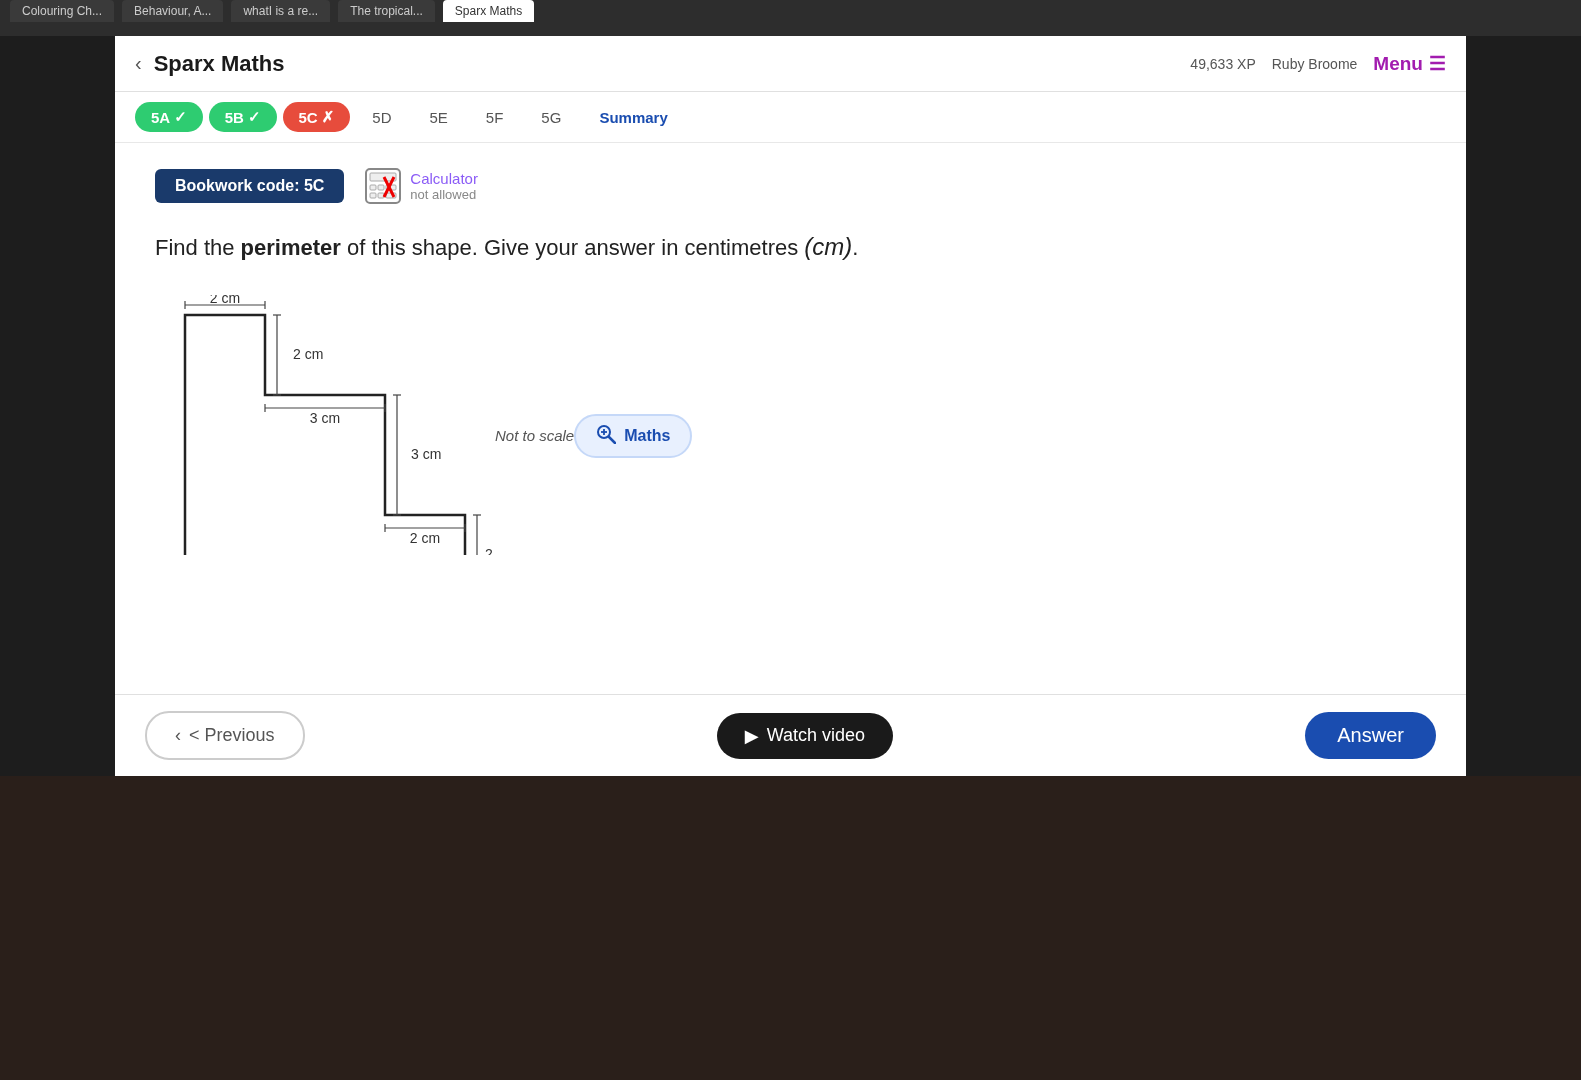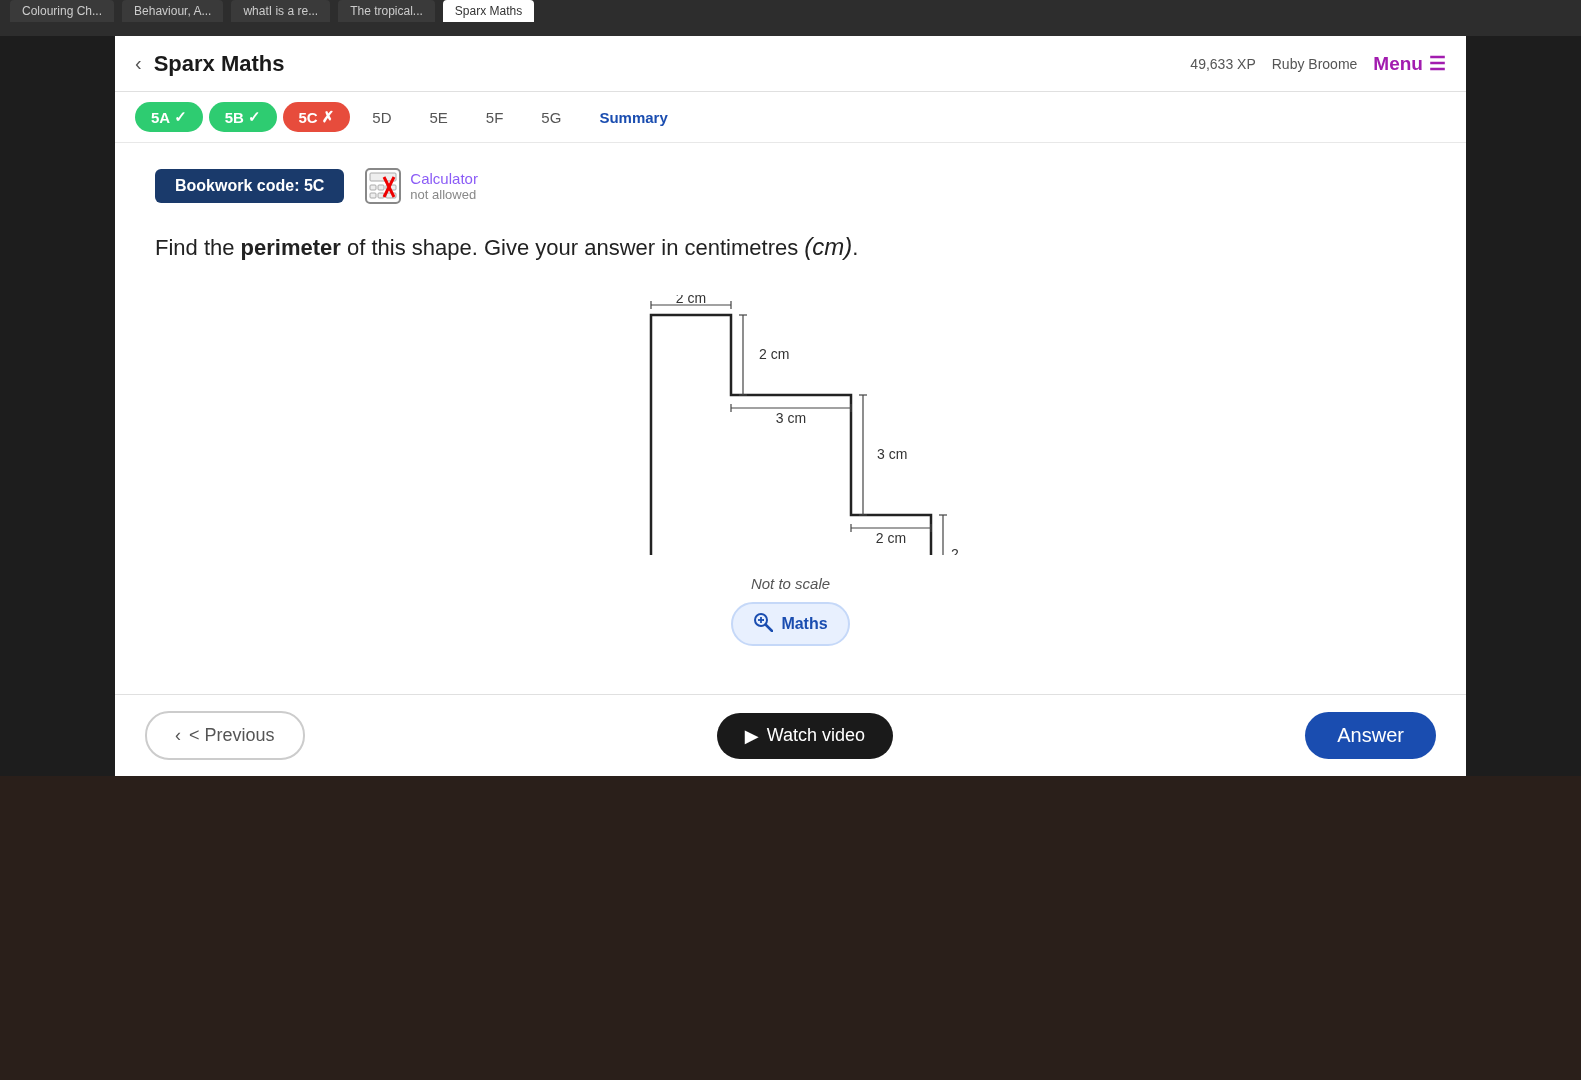--- a/index.html
+++ b/index.html
@@ -170,21 +170,21 @@
       line-height: 1.5;
     }
 
     .question-text strong {
       font-weight: 900;
     }
 
     
     .diagram-container {
       display: flex;
-      flex-direction: column;
+      flex-direction: row;
       align-items: center;
       margin-bottom: 20px;
     }
 
     .shape-wrapper {
       position: relative;
       margin-bottom: 12px;
     }
 
     .shape-svg {

